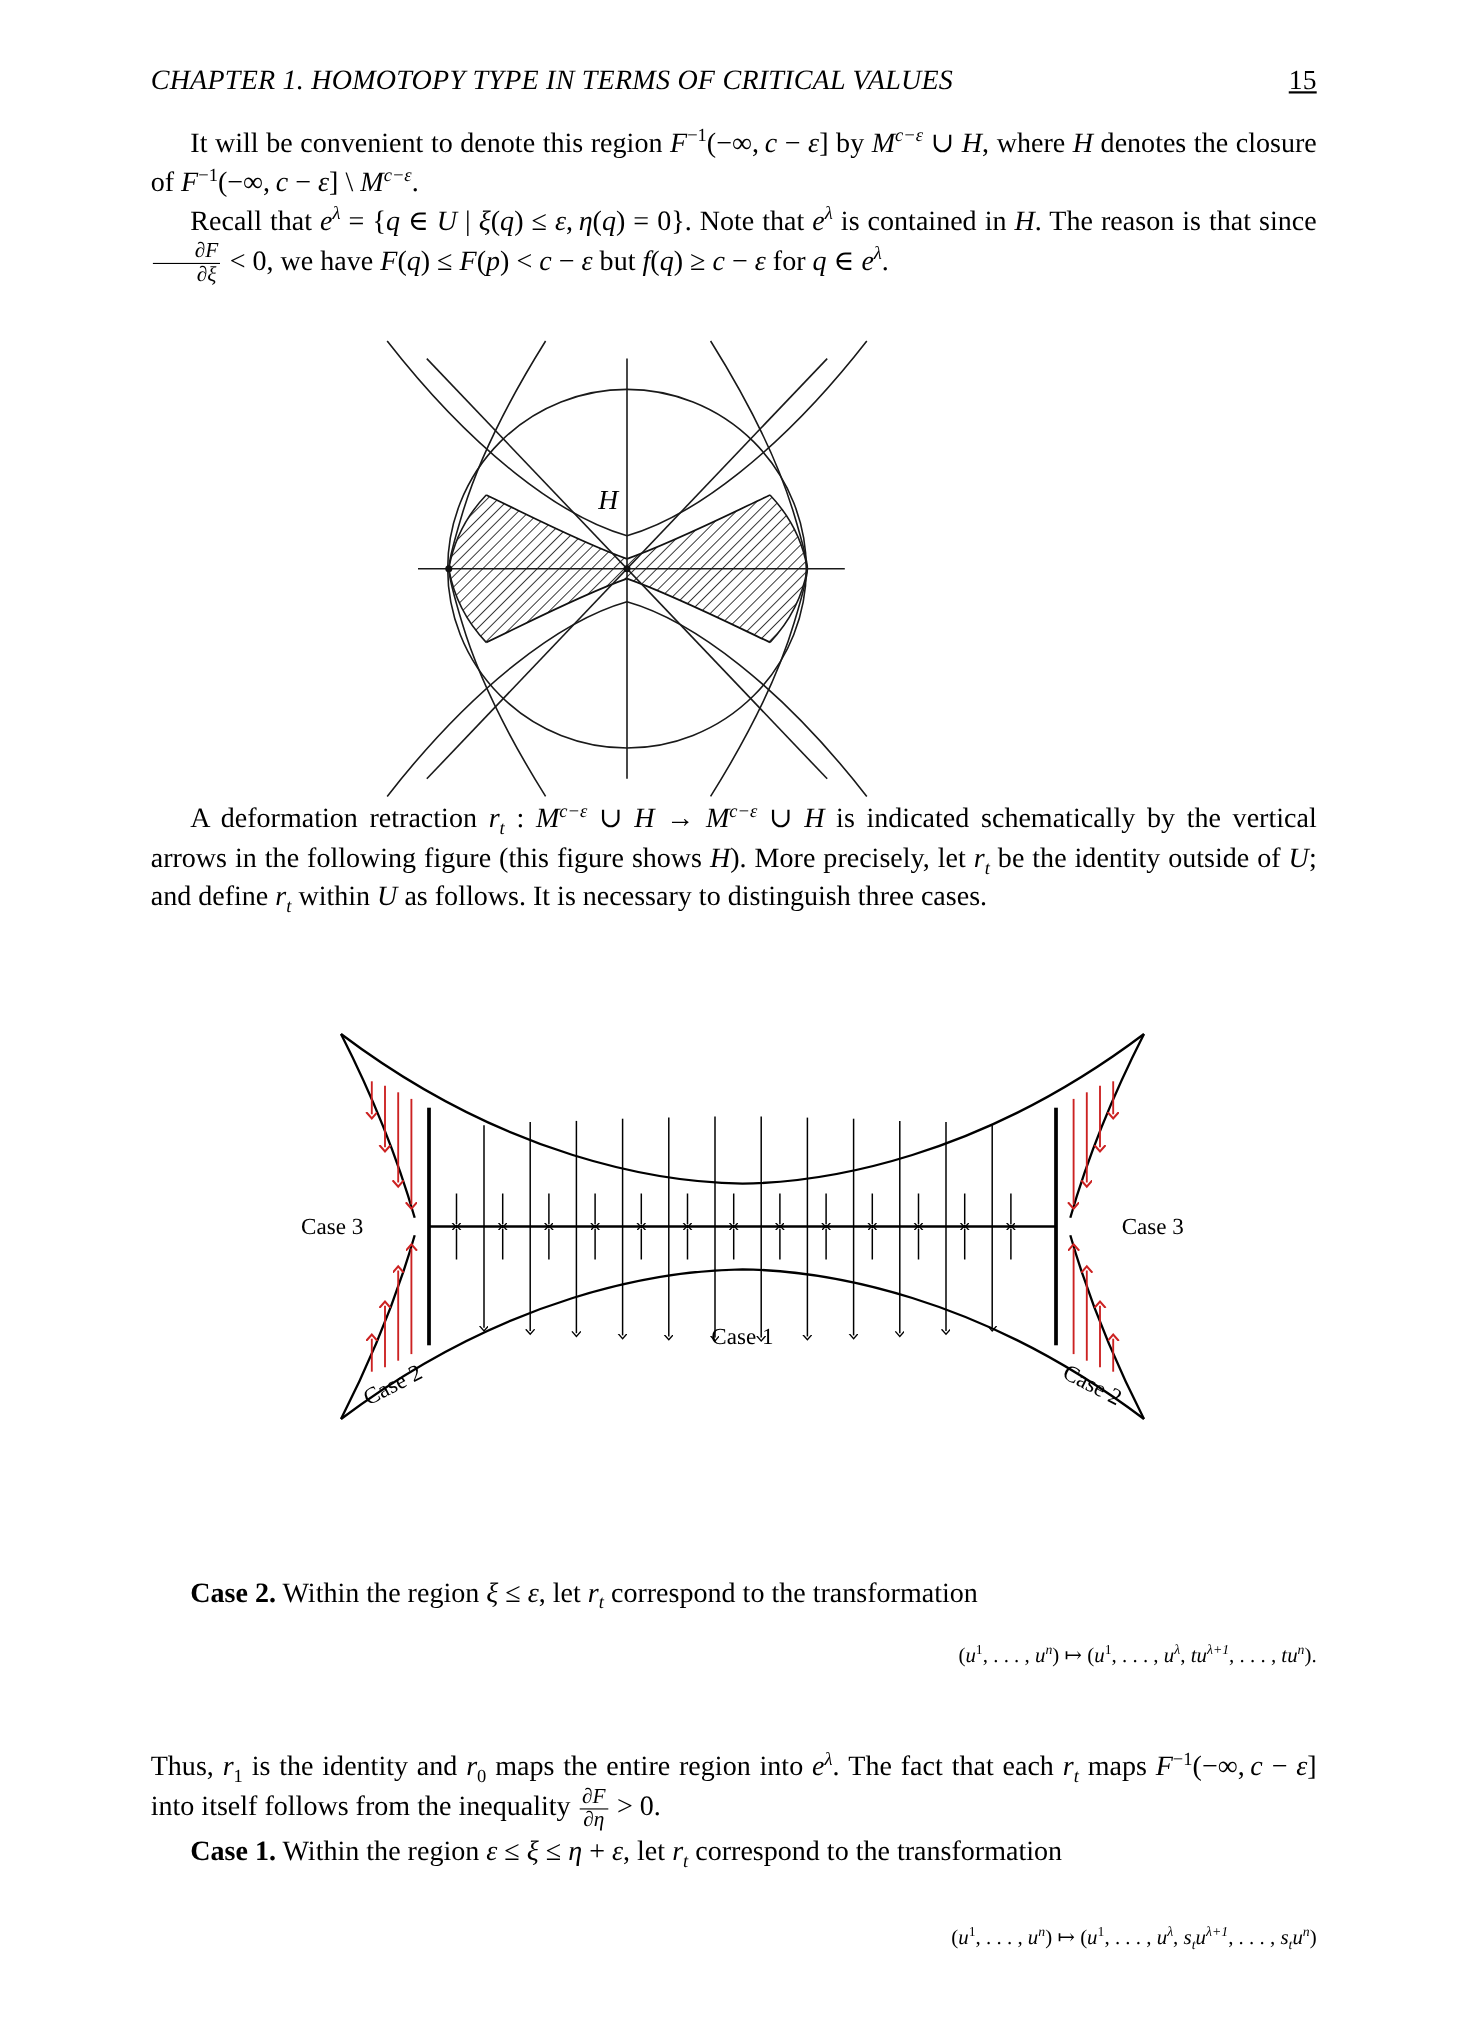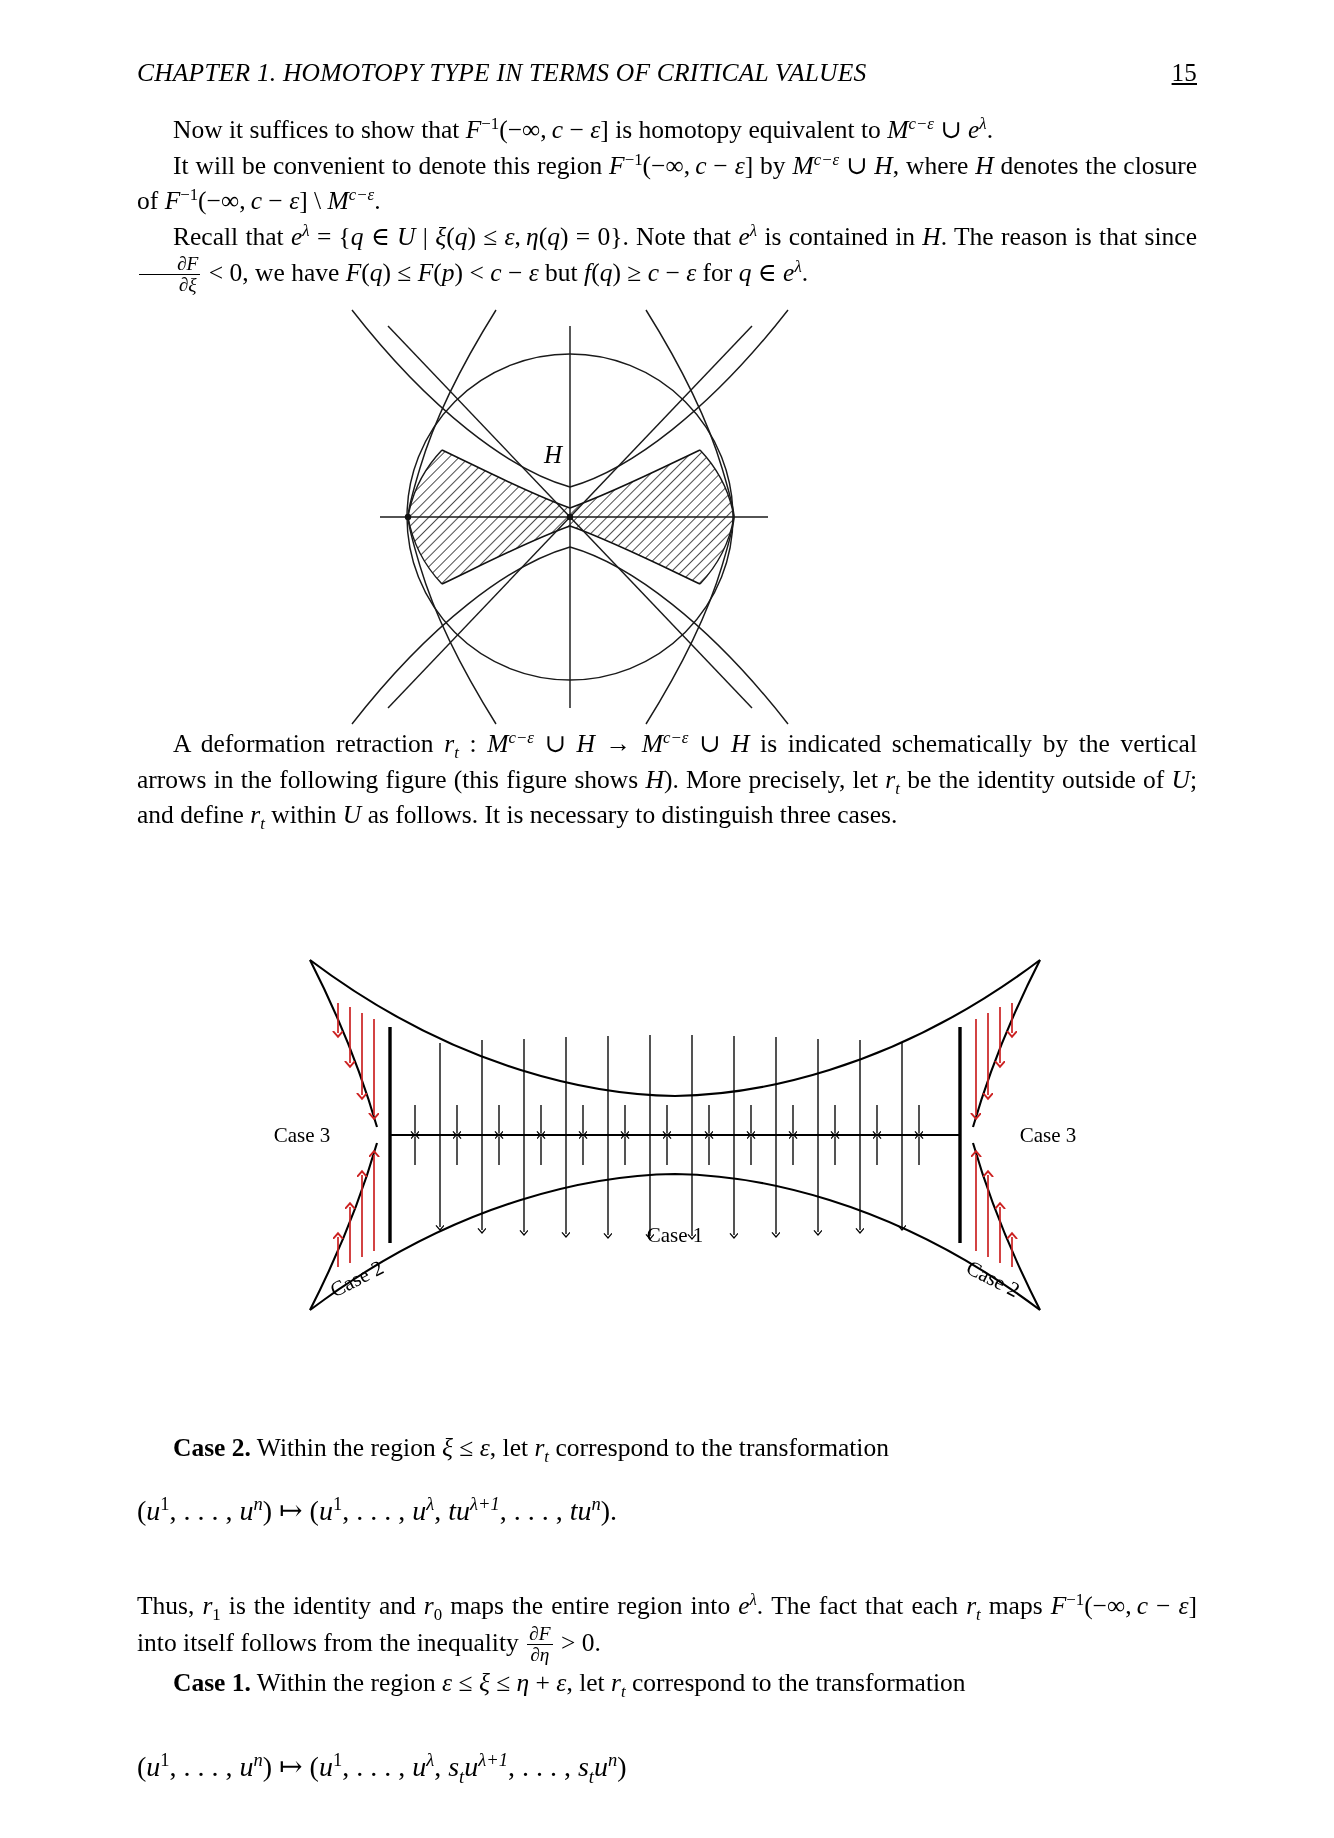--- a/index.html
+++ b/index.html
@@ -53,22 +53,22 @@
   .tb3 { top: 1430px; }
   .tb4 { top: 1552px; margin-top: 36px; }
 
   p.para { margin: 0; text-indent: 36px; }
   p.para.noindent { text-indent: 0; }
 
   .display {
     position: absolute;
     left: 137px;
     width: 1060px;
-    text-align: left;
-    font-size: 28px;
+    text-align: right;
+    font-size: 19px;
   }
   .d1 { top: 1494px; }
   .d2 { top: 1750px; }
 
   
   .mi { font-style: italic; font-family: "Liberation Serif", serif; }
   .mu { font-style: normal; }
   sup.m, sub.m {
     font-size: 0.66em;
     font-style: italic;
@@ -91,21 +91,21 @@
   .fig1 {
     position: absolute;
     left: 370px;
     top: 318px;
     width: 405px;
     height: 398px;
   }
   .fig2 {
     position: absolute;
     left: 280px;
-    top: 955px;
+    top: 935px;
     width: 790px;
     height: 360px;
   }
   svg { display: block; overflow: visible; }
   .figlabel {
     font-family: "Liberation Serif", serif;
     font-style: italic;
   }
   .caselabel {
     font-family: "Liberation Serif", serif;
@@ -117,21 +117,20 @@
 
 <div class="page">
 
   <div class="runhead">
     <span class="chaptitle">CHAPTER 1.  HOMOTOPY TYPE IN TERMS OF CRITICAL VALUES</span>
     <span class="folio">15</span>
   </div>
 
   <div class="textblock tb1">
 
-    <p class="para"><span>Now it suffices to show that </span><span class="mi">F</span><sup class="mn">−1</sup><span class="mu">(−∞, </span><span class="mi">c</span> − <span class="mi">ε</span><span class="mu">]</span><span> is homotopy equivalent to </span><span class="mi">M</span><sup class="m">c−ε</sup> ∪ <span class="mi">e</span><sup class="m">λ</sup>.</p>
 
     <p class="para"><span>It will be convenient to denote this region </span><span class="mi">F</span><sup class="mn">−1</sup><span class="mu">(−∞, </span><span class="mi">c</span> − <span class="mi">ε</span><span class="mu">]</span><span> by </span><span class="mi">M</span><sup class="m">c−ε</sup> ∪ <span class="mi">H</span><span>, where </span><span class="mi">H</span><span> denotes the closure of </span><span class="mi">F</span><sup class="mn">−1</sup><span class="mu">(−∞, </span><span class="mi">c</span> − <span class="mi">ε</span><span class="mu">]</span> \ <span class="mi">M</span><sup class="m">c−ε</sup>.</p>
 
     <p class="para"><span>Recall that </span><span class="mi">e</span><sup class="m">λ</sup> = {<span class="mi">q</span> ∈ <span class="mi">U</span> | <span class="mi">ξ</span>(<span class="mi">q</span>) ≤ <span class="mi">ε</span>, <span class="mi">η</span>(<span class="mi">q</span>) = 0}<span>. Note that </span><span class="mi">e</span><sup class="m">λ</sup><span> is contained in </span><span class="mi">H</span><span>. The reason is that since </span><span class="frac"><span class="num"><span class="mi">∂F</span></span><span class="den"><span class="mi">∂ξ</span></span></span> &lt; 0<span>, we have </span><span class="mi">F</span>(<span class="mi">q</span>) ≤ <span class="mi">F</span>(<span class="mi">p</span>) &lt; <span class="mi">c</span> − <span class="mi">ε</span><span> but </span><span class="mi">f</span>(<span class="mi">q</span>) ≥ <span class="mi">c</span> − <span class="mi">ε</span><span> for </span><span class="mi">q</span> ∈ <span class="mi">e</span><sup class="m">λ</sup>.</p>
 
   </div>
 
   <div class="fig1">
     <svg width="405" height="398" viewBox="0 0 405 398">
       <defs>

